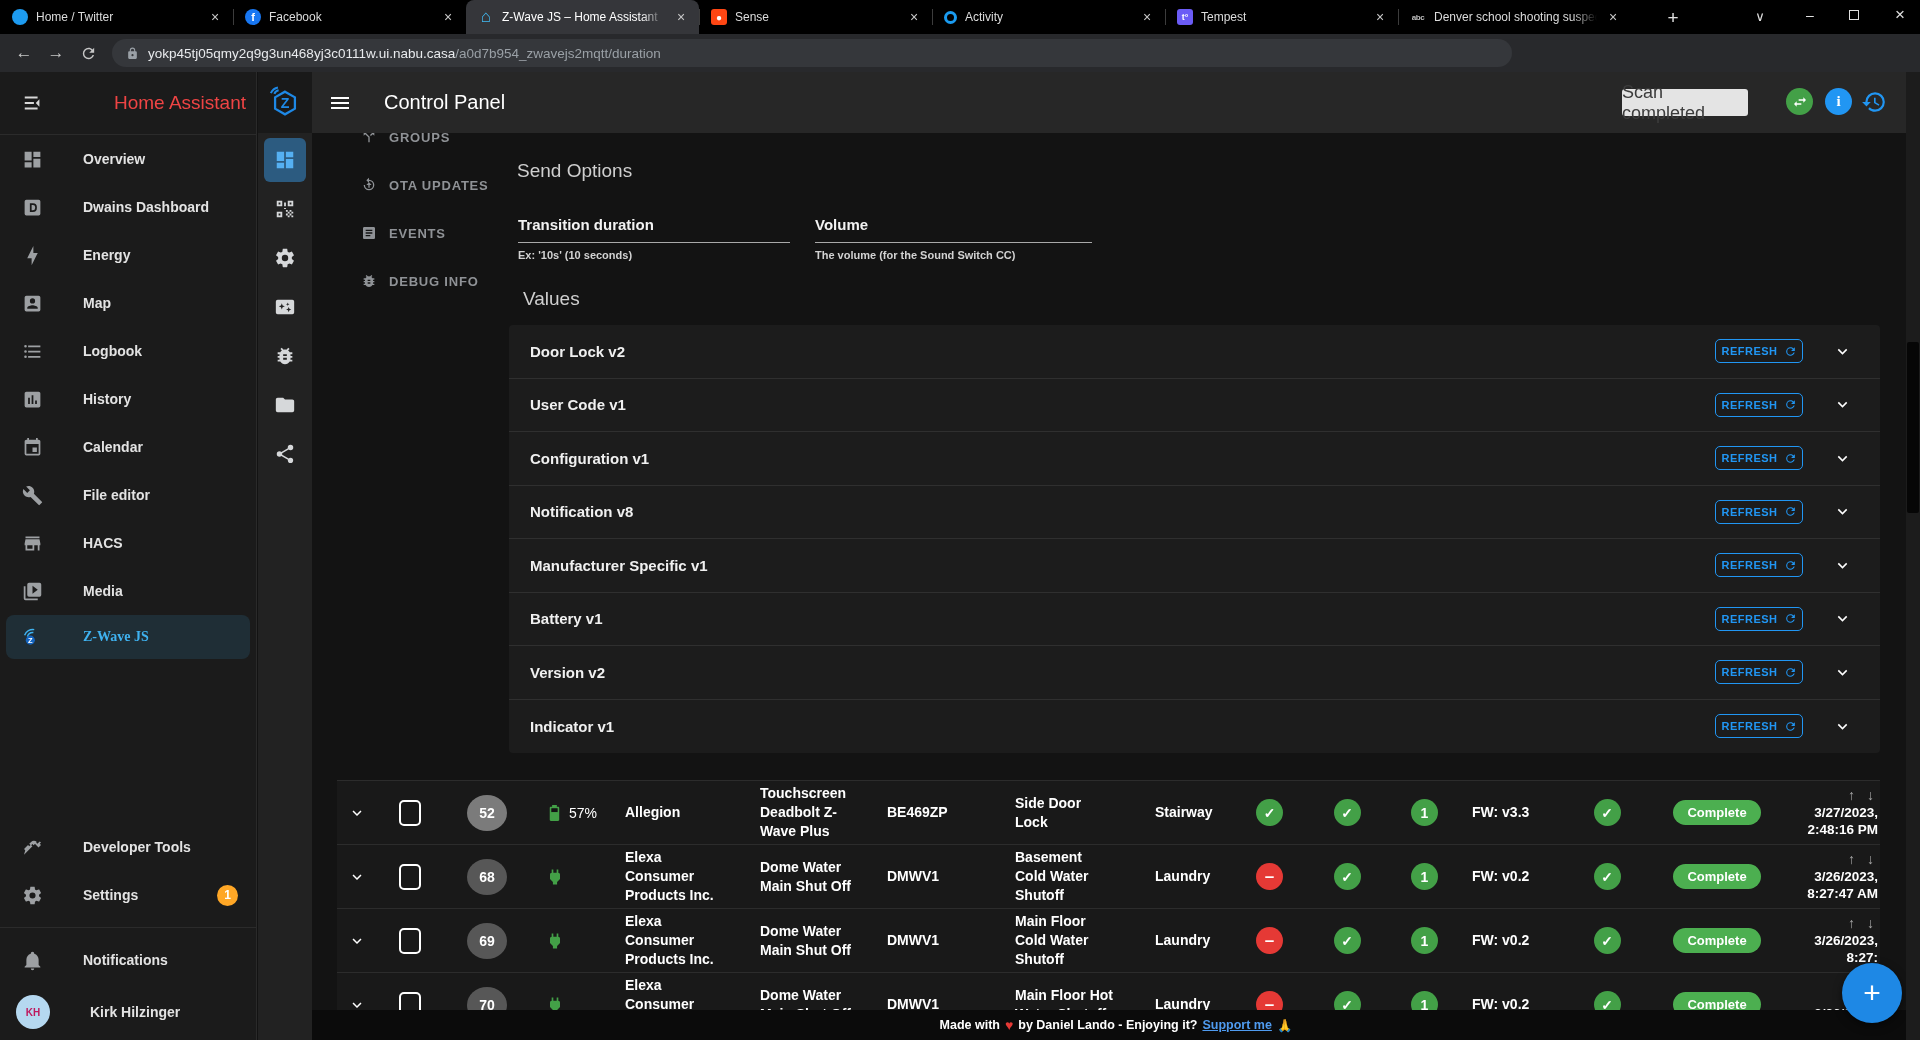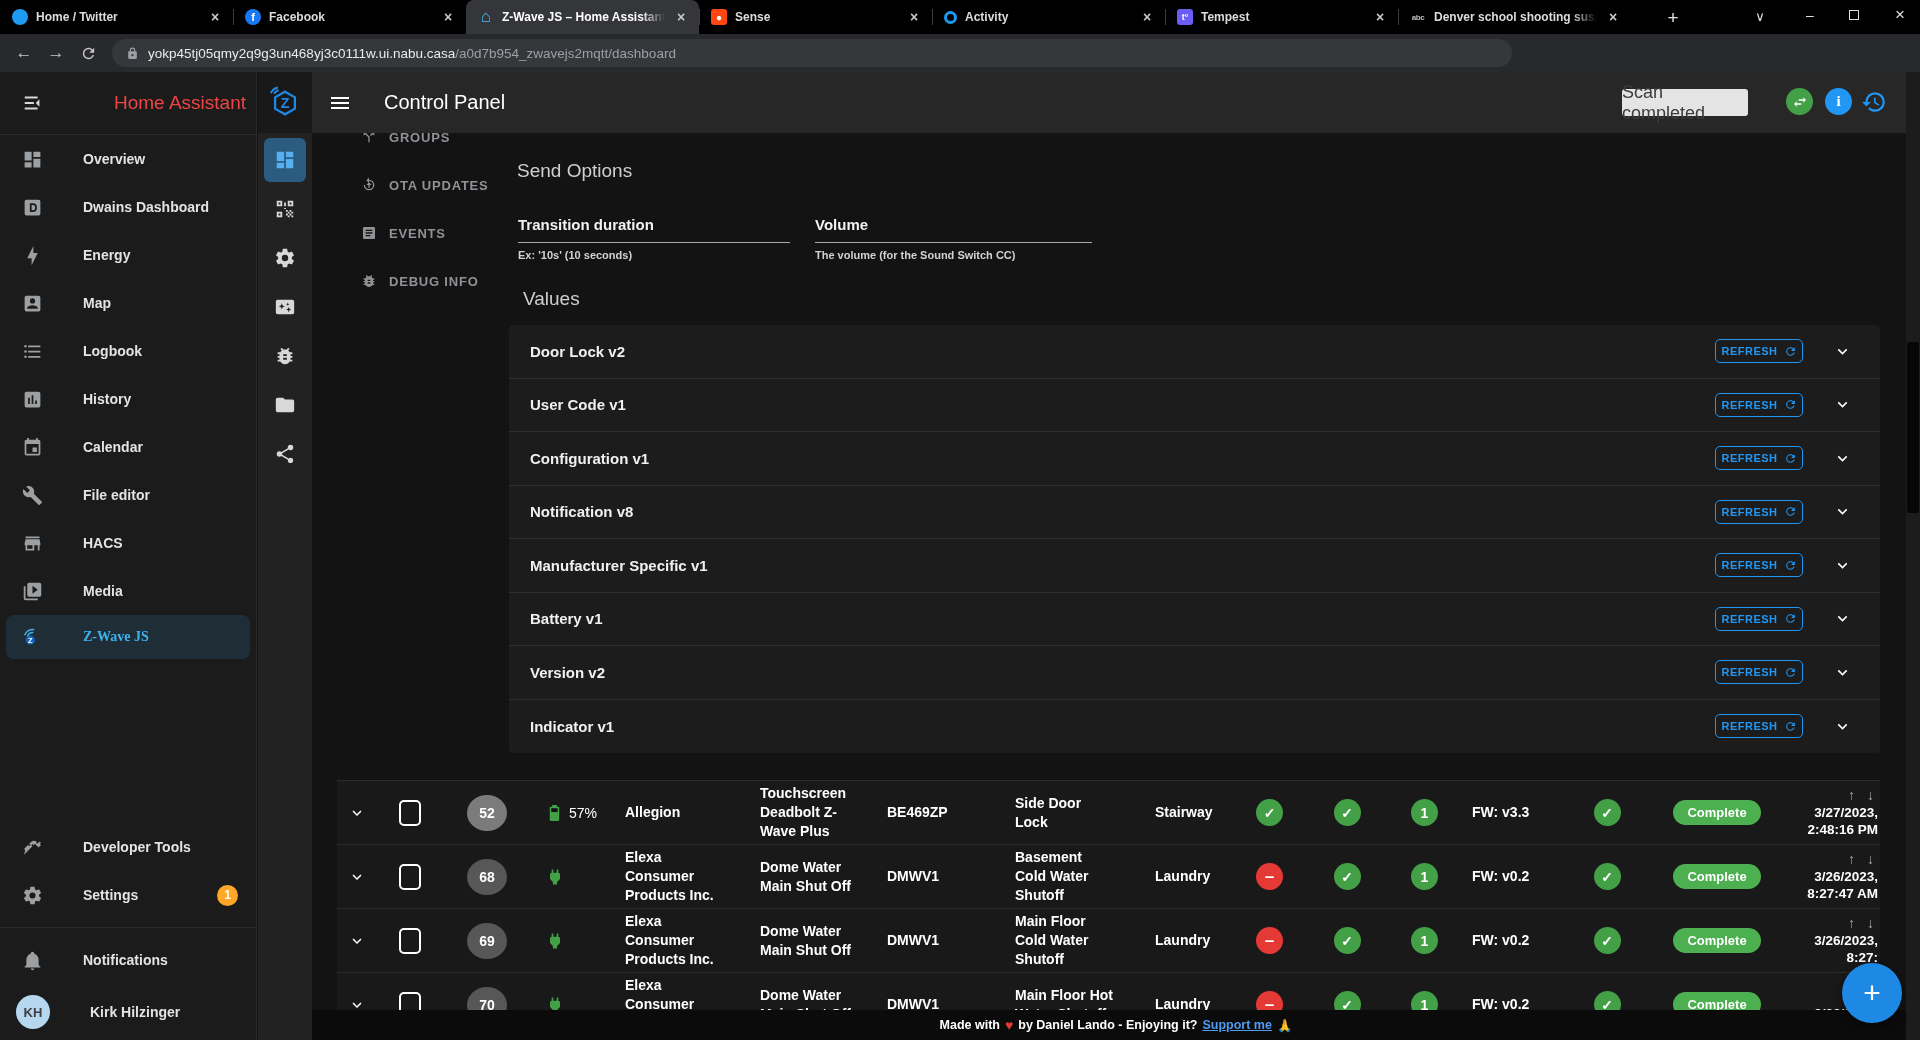--- a/index.html
+++ b/index.html
@@ -71,21 +71,21 @@
   .ha-sb-title { color:#ef4444; font-size:19px; font-weight:normal;margin-left:40px; }
   .sb-item { height:48px; display:flex; align-items:center; gap:40px; padding-left:22px; cursor:pointer; }
   .sb-item svg { width:21px; height:21px; fill:#9da0a3; flex:0 0 21px; }
   .sb-label { color:#e3e3e3; font-size:14px; font-weight:bold; }
   .sb-item.selected { margin:0 6px; padding-left:16px; border-radius:8px; background:rgba(63,178,240,.13); height:44px; }
   .sb-item.selected .sb-label { color:#3fb2f0;font-family:Liberation Serif, serif; }
   .sb-bottom { position:absolute; left:0; bottom:0; width:100%; }
   .sb-divider { height:1px; background:#2b2b2b; margin:8px 0; }
   .badge-orange { margin-left:auto; margin-right:18px; width:21px; height:21px; border-radius:50%;
     background:#ffa726; color:#fff; font-size:12px; font-weight:bold; display:flex; align-items:center; justify-content:center; }
-  .avatar-kh { width:34px; height:34px; border-radius:50%; background:#b5d8f0; color:#404040; font-size:13px;
+  .avatar-kh { width:34px; height:34px; border-radius:50%; background:#b5d8f0; color:#be185d; font-size:10px;
     font-weight:bold; display:flex; align-items:center; justify-content:center; flex:0 0 34px; margin-left:-6px; }
 
   
   .zw-rail { position:absolute; left:258px; top:72px; width:54px; bottom:0; background:#222; }
   .zw-logo { height:61px; background:#191919; display:flex; align-items:center; justify-content:center; }
   .rail-tile { width:42px; height:44px; margin:5px auto; border-radius:6px; display:flex; align-items:center;
     justify-content:center; cursor:pointer; }
   .rail-tile svg { width:22px; height:22px; fill:#d6d8da; }
   .rail-tile.sel { background:#2c5b80; }
   .rail-tile.sel svg { fill:#55b0f2; }
@@ -170,21 +170,21 @@
   .fab { position:absolute; left:1530px; top:891px; width:60px; height:60px; border-radius:50%; background:#1e88e5;
     z-index:7; display:flex; align-items:center; justify-content:center; color:#fff; font-size:30px;
     box-shadow:0 3px 8px rgba(0,0,0,.5); cursor:pointer; }
   .scrollbar { position:absolute; right:0; top:0; bottom:0; width:14px; background:#1c1c1c; z-index:8; }
   .scroll-thumb { position:absolute; left:1px; top:270px; width:12px; height:171px; background:#060606; border-radius:2px; }
 </style>
 </head>
 <body>
 
 <div class="tabstrip">
-  <div style="display:flex;font-weight:bold;">
+  <div style="display:flex;">
 
   <div class="tab">
       <span class="fav" data-kind="twitter"></span>
       <span class="tab-title">Home / Twitter</span>
       <span class="tab-close">×</span>
     </div>
       <div class="tab">
       <span class="fav" data-kind="facebook"></span>
       <span class="tab-title">Facebook</span>
       <span class="tab-close">×</span>
@@ -229,21 +229,21 @@
   <span class="nav-ic">→</span>
   <span class="nav-ic">
     <svg viewBox="0 0 24 24">
         <path d="M17.65,6.35C16.2,4.9 14.21,4 12,4A8,8 0 0,0 4,12A8,8 0 0,0 12,20C15.73,20 18.84,17.45 19.73,14H17.65C16.83,16.33 14.61,18 12,18A6,6 0 0,1 6,12A6,6 0 0,1 12,6C13.66,6 15.14,6.69 16.22,7.78L13,11H20V4L17.65,6.35Z"></path>
       </svg>
   </span>
   <div class="omnibox">
     <svg viewBox="0 0 24 24">
         <path d="M12,17A2,2 0 0,0 14,15C14,13.89 13.1,13 12,13A2,2 0 0,0 10,15A2,2 0 0,0 12,17M18,8A2,2 0 0,1 20,10V20A2,2 0 0,1 18,22H6A2,2 0 0,1 4,20V10C4,8.89 4.9,8 6,8H7V6A5,5 0 0,1 12,1A5,5 0 0,1 17,6V8H18M12,3A3,3 0 0,0 9,6V8H15V6A3,3 0 0,0 12,3Z"></path>
       </svg>
-    <span class="url"><span>yokp45tj05qmy2q9g3un468yj3c0111w.ui.nabu.casa</span><span class="path">/a0d7b954_zwavejs2mqtt/dashboard</span></span>
+    <span class="url"><span>yokp45tj05qmy2q9g3un468yj3c0111w.ui.nabu.casa</span><span class="path">/a0d7b954_zwavejs2mqtt/duration</span></span>
   </div>
   <div class="tb-right">
     <span class="tb-ic">
         <svg viewBox="0 0 24 24">
           <path d="M5,20H19V18H5M19,9H15V3H9V9H5L12,16L19,9Z"></path>
         </svg>
       </span>
     <span class="tb-ic">
         <svg viewBox="0 0 24 24">
           <path d="M14,3V5H17.59L7.76,14.83L9.17,16.24L19,6.41V10H21V3M19,19H5V5H12V3H5C3.89,3 3,3.89 3,5V19A2,2 0 0,0 5,21H19A2,2 0 0,0 21,19V12H19V19Z"></path>

